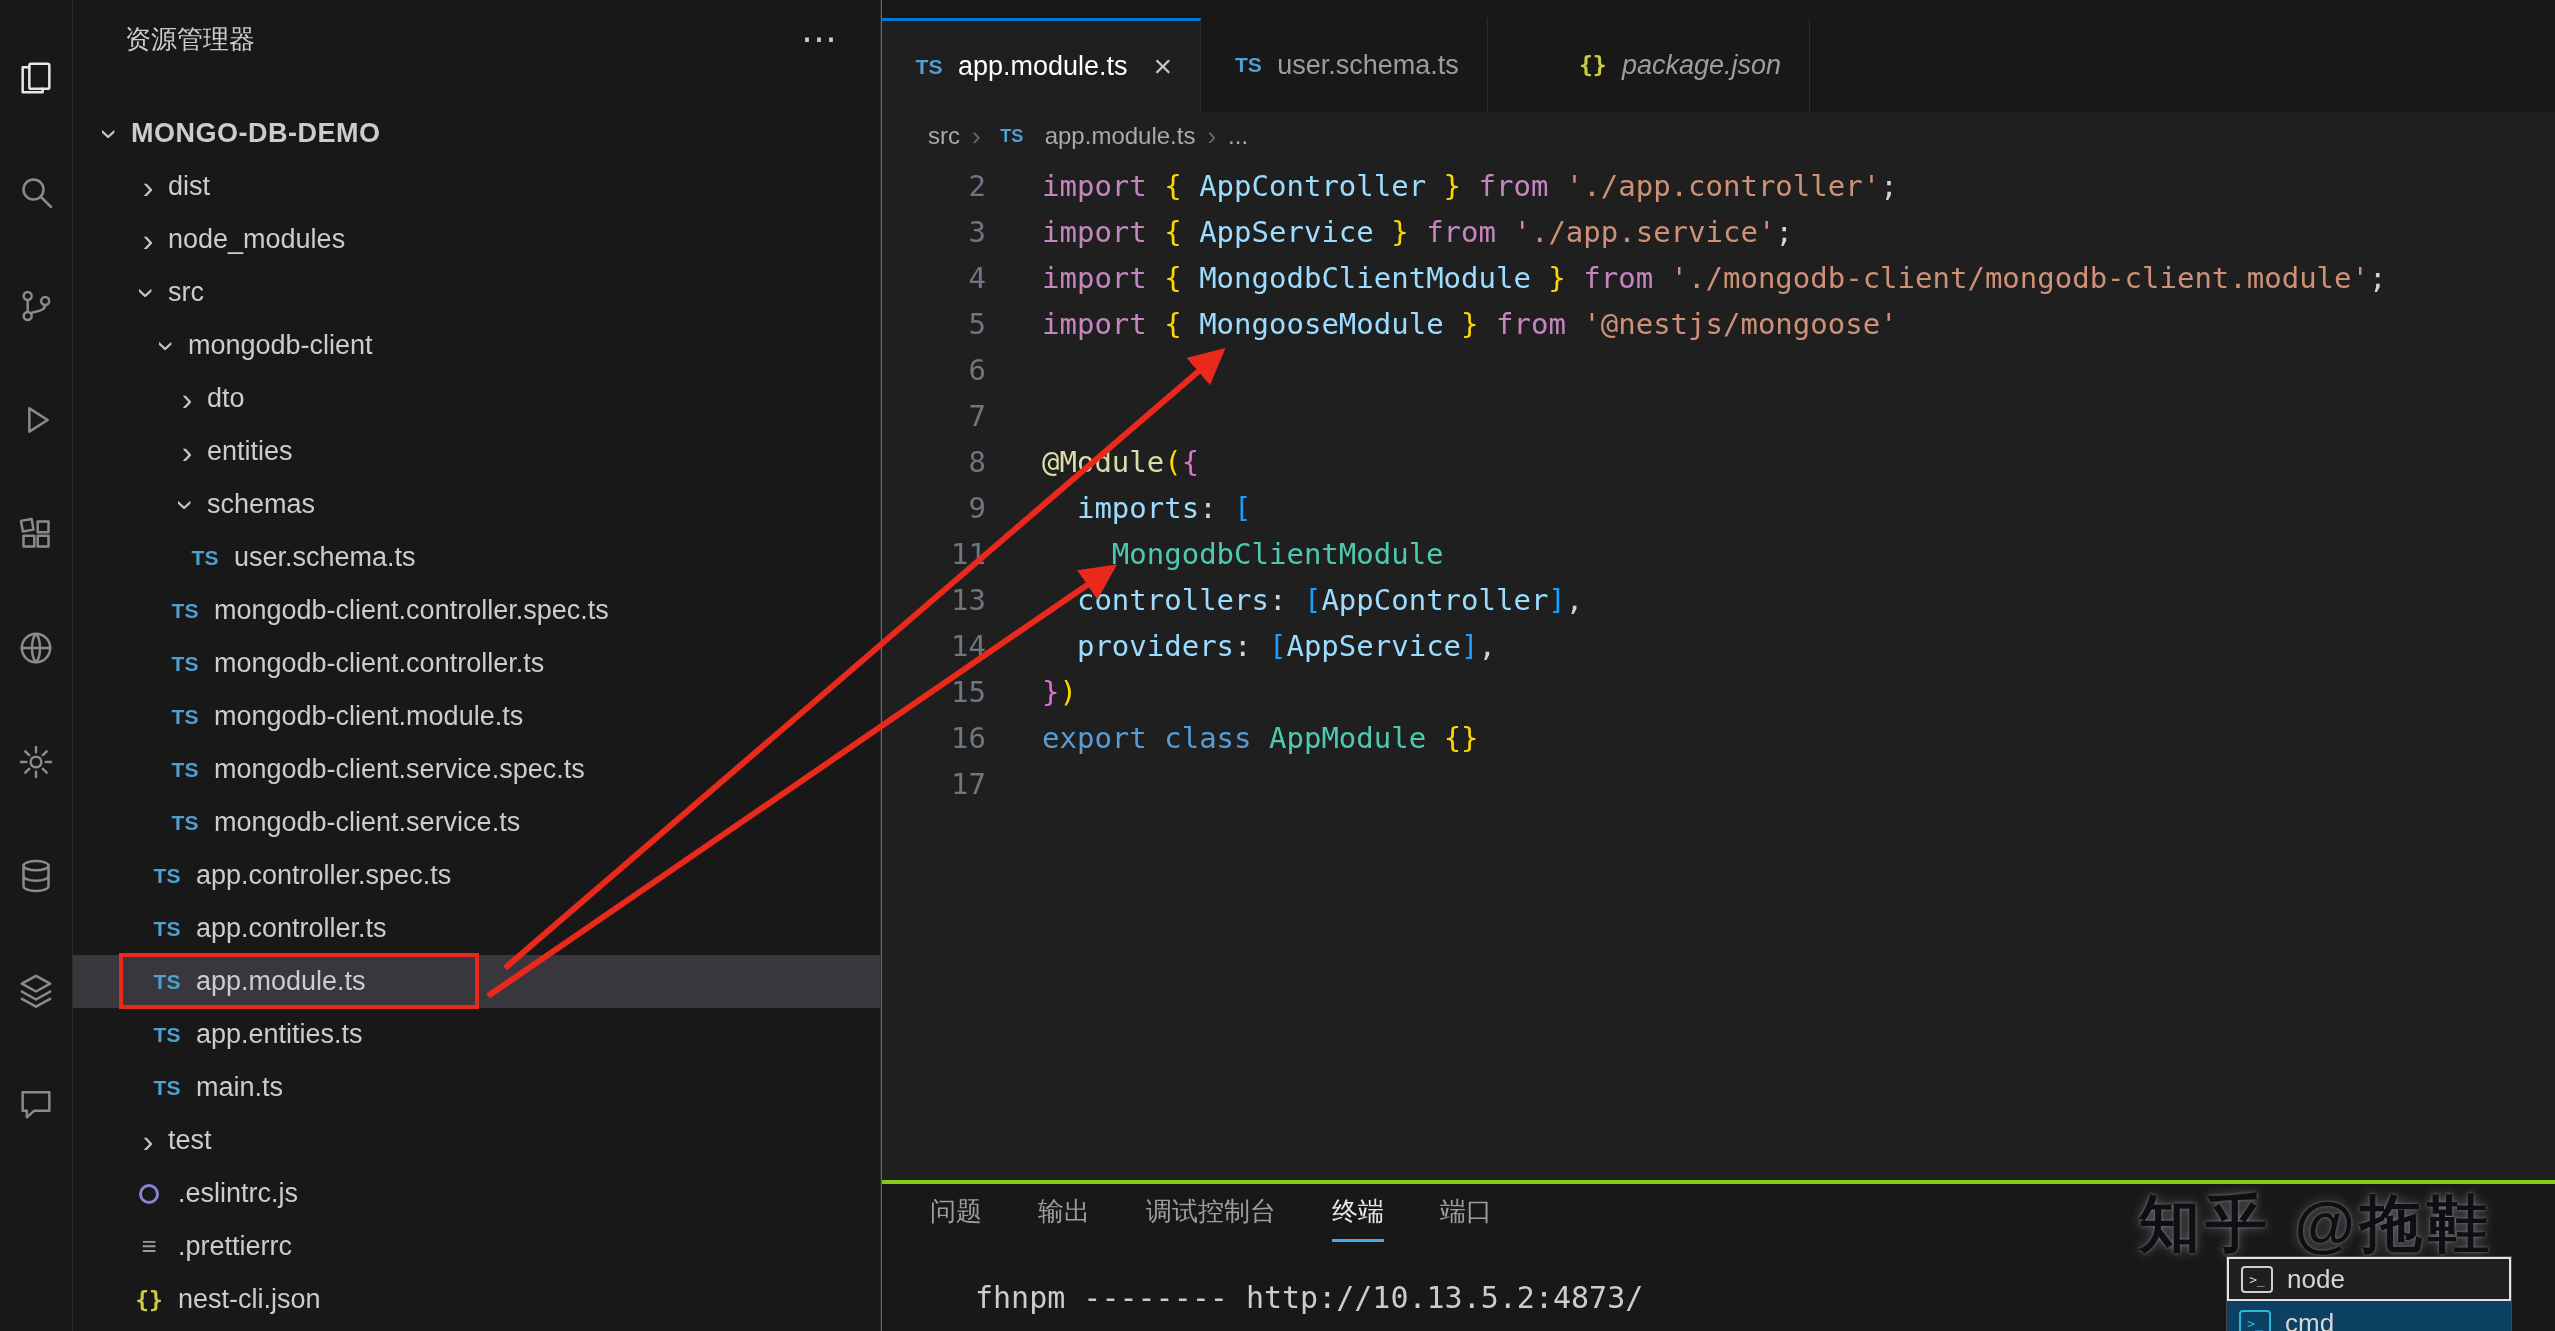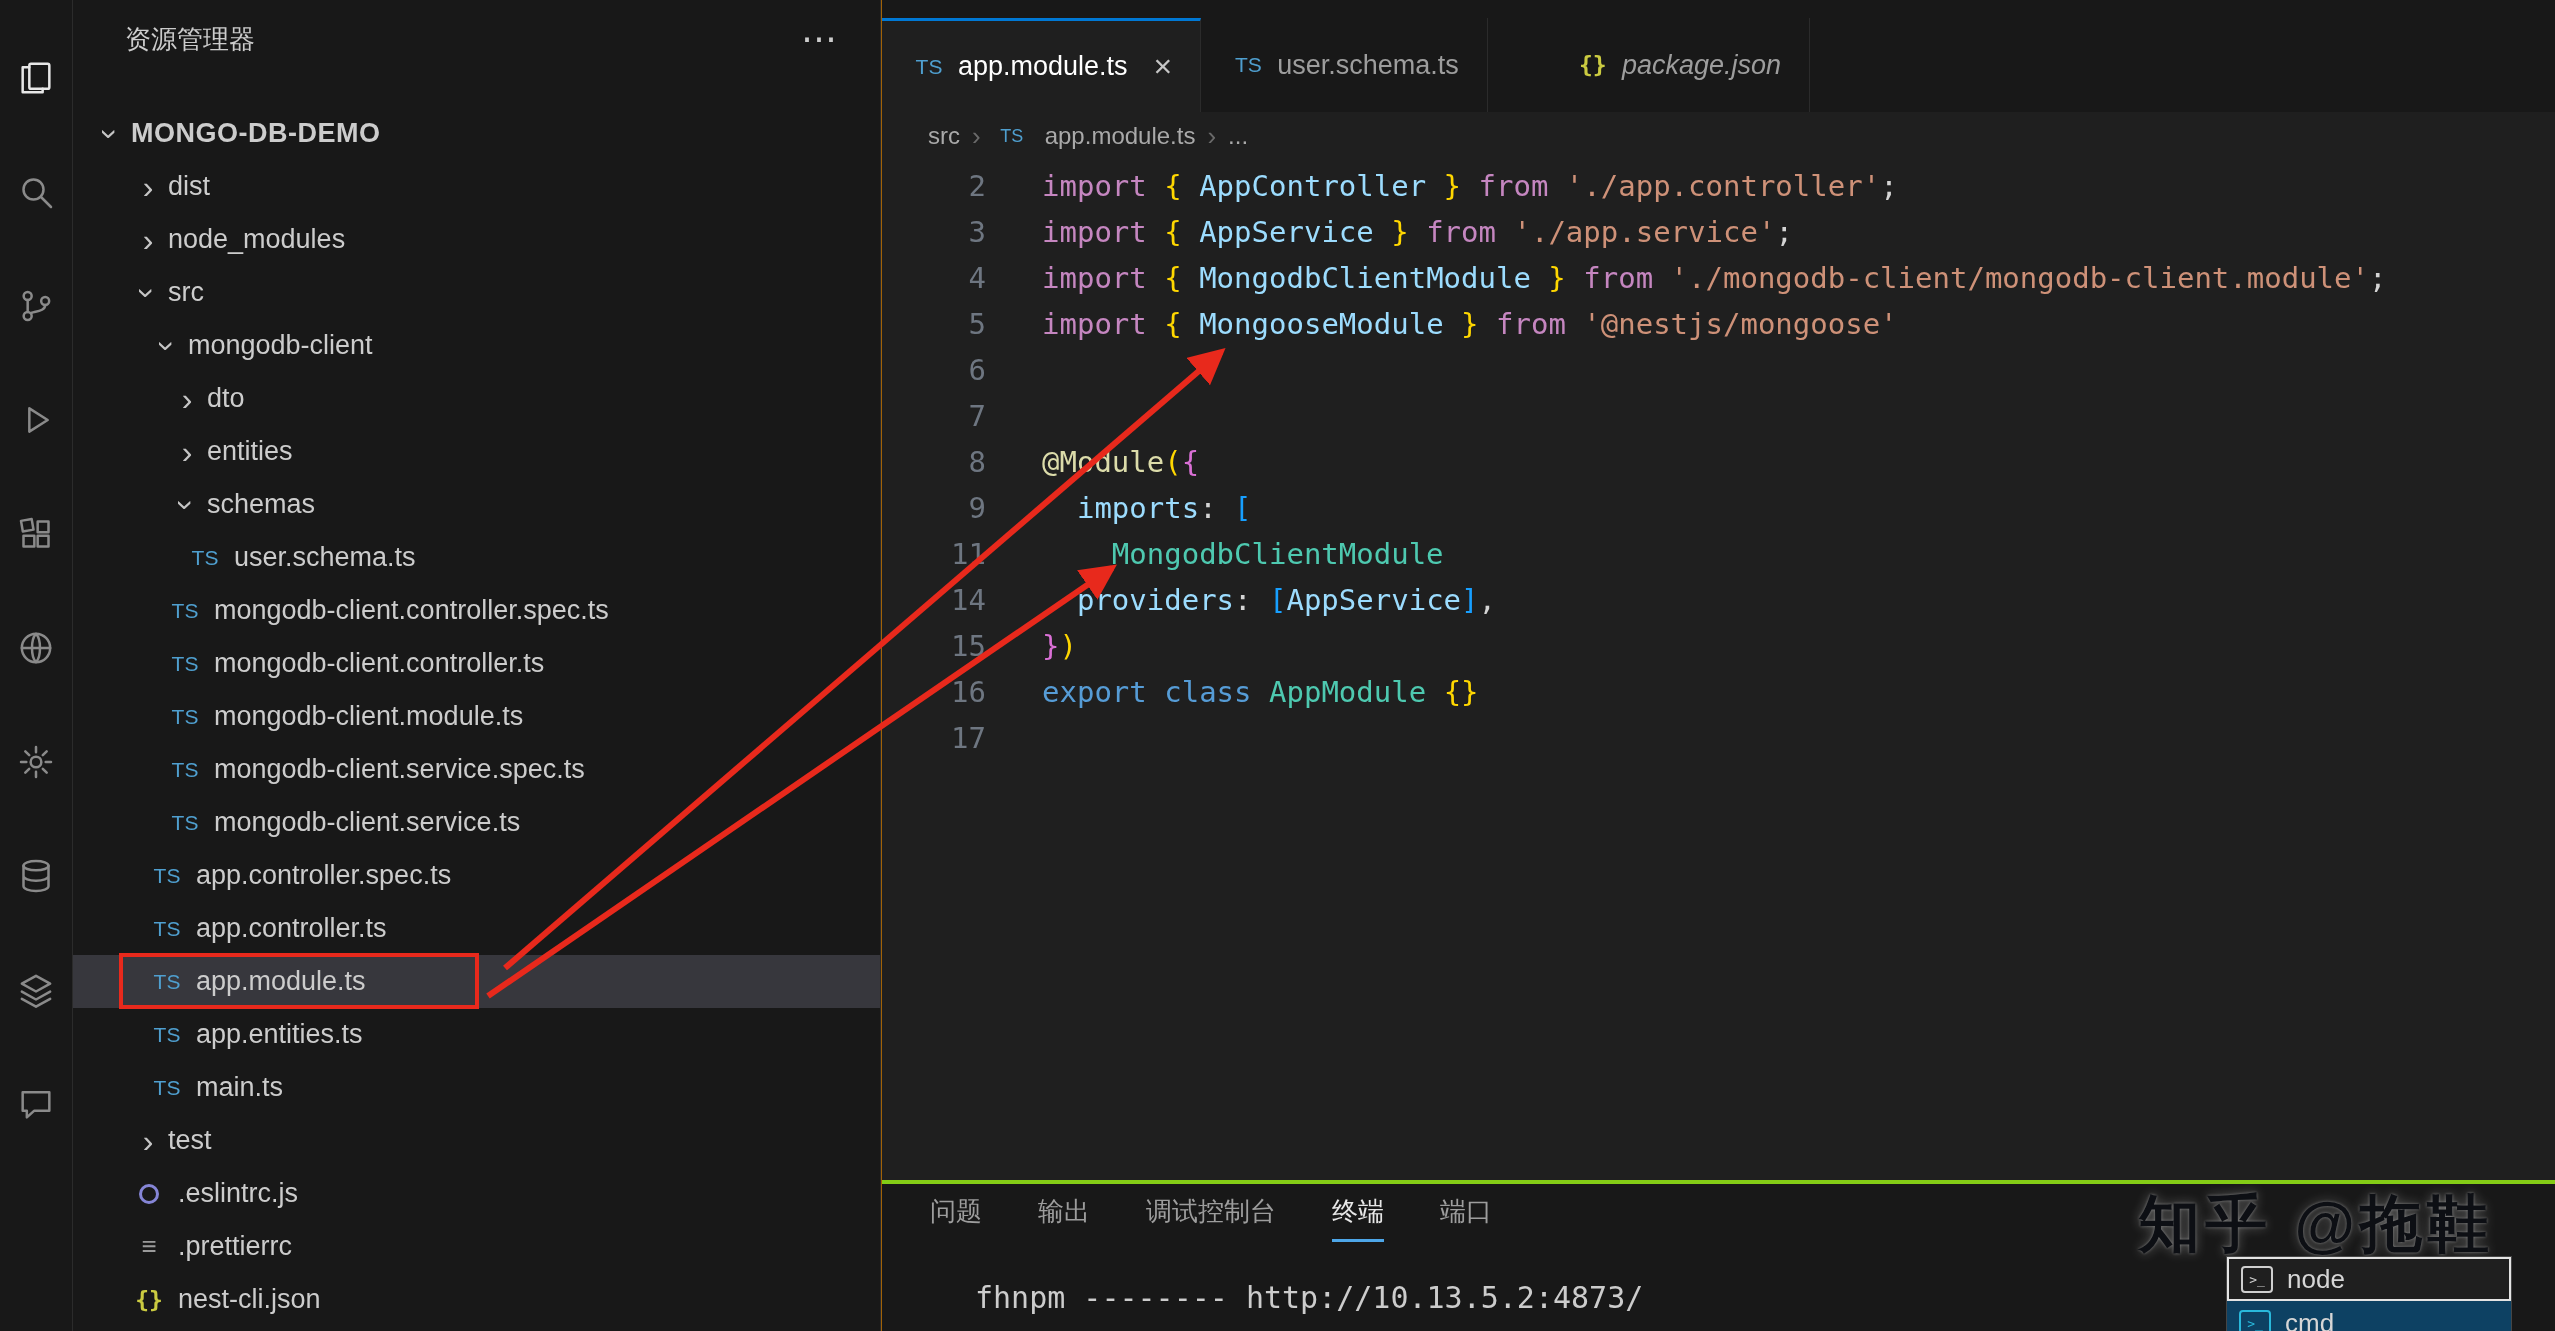--- a/index.html
+++ b/index.html
@@ -21,21 +21,21 @@
   .sidebar-header{display:flex;align-items:center;justify-content:space-between;height:78px;
                   padding:0 40px 0 52px;color:#cccccc;font-size:26px}
   .more{color:#cccccc;font-size:36px;letter-spacing:3px;cursor:pointer;line-height:20px}
   .tree{position:absolute;top:107px;left:0;right:0}
   .trow{display:flex;align-items:center;height:53px;font-size:27px;color:#cccccc;cursor:pointer;white-space:nowrap}
   .trow.sel{background:#37373d}
   .trow.bold .tlabel{font-weight:700;letter-spacing:.5px}
   .chev{display:inline-block;width:32px;text-align:center;font-size:32px;color:#c5c5c5;flex:none;line-height:32px}
   .chev.open{transform:rotate(90deg)}
   .ficon{display:inline-flex;width:38px;justify-content:center;align-items:center;flex:none;margin-right:6px}
-  .ts-badge{color:var(--ts-icon-blue,#4f9fcf);font-weight:400;font-size:21px}
+  .ts-badge{color:var(--ts-icon-blue,#4f9fcf);font-weight:700;font-size:21px}
   .braces-ico{color:#cbcb41;font-weight:700;font-size:23px;font-family:"DejaVu Sans Mono",monospace}
   .eslint-dot{width:20px;height:20px;border:3px solid #8585d6;border-radius:50%}
   .prettier-ico{color:#9a9a9a;font-size:26px}
   .tlabel{margin-left:4px}
 
   
   .editor{position:absolute;left:882px;top:0;right:0;height:1180px;background:#1f1f1f}
   .tabbar{position:absolute;top:0;left:0;right:0;height:112px;background:#181818;display:flex;align-items:flex-end}
   .tab{height:94px;display:flex;align-items:center;padding:0 28px;font-size:27px;color:#9d9d9d;
        background:#181818;border-right:1px solid #2b2b2b;cursor:pointer}
@@ -316,20 +316,24 @@
         </div>
         <div class="cline">
           <span class="ln">9</span>
           <span class="ctext"><span class="tok-p">  </span><span class="tok-type">imports</span><span class="tok-p">: </span><span class="tok-b3">[</span></span>
         </div>
         <div class="cline">
           <span class="ln">11</span>
           <span class="ctext"><span class="tok-p">    </span><span class="tok-cls">MongodbClientModule</span></span>
         </div>
         <div class="cline">
+          <span class="ln">13</span>
+          <span class="ctext"><span class="tok-p">  </span><span class="tok-type">controllers</span><span class="tok-p">: </span><span class="tok-b3">[</span><span class="tok-type">AppController</span><span class="tok-b3">]</span><span class="tok-p">,</span></span>
+        </div>
+        <div class="cline">
           <span class="ln">14</span>
           <span class="ctext"><span class="tok-p">  </span><span class="tok-type">providers</span><span class="tok-p">: </span><span class="tok-b3">[</span><span class="tok-type">AppService</span><span class="tok-b3">]</span><span class="tok-p">,</span></span>
         </div>
         <div class="cline">
           <span class="ln">15</span>
           <span class="ctext"><span class="tok-b2">}</span><span class="tok-b1">)</span></span>
         </div>
         <div class="cline">
           <span class="ln">16</span>
           <span class="ctext"><span class="tok-kw2">export</span><span class="tok-p"> </span><span class="tok-kw2">class</span><span class="tok-p"> </span><span class="tok-cls">AppModule</span><span class="tok-p"> </span><span class="tok-b1">{}</span></span>

